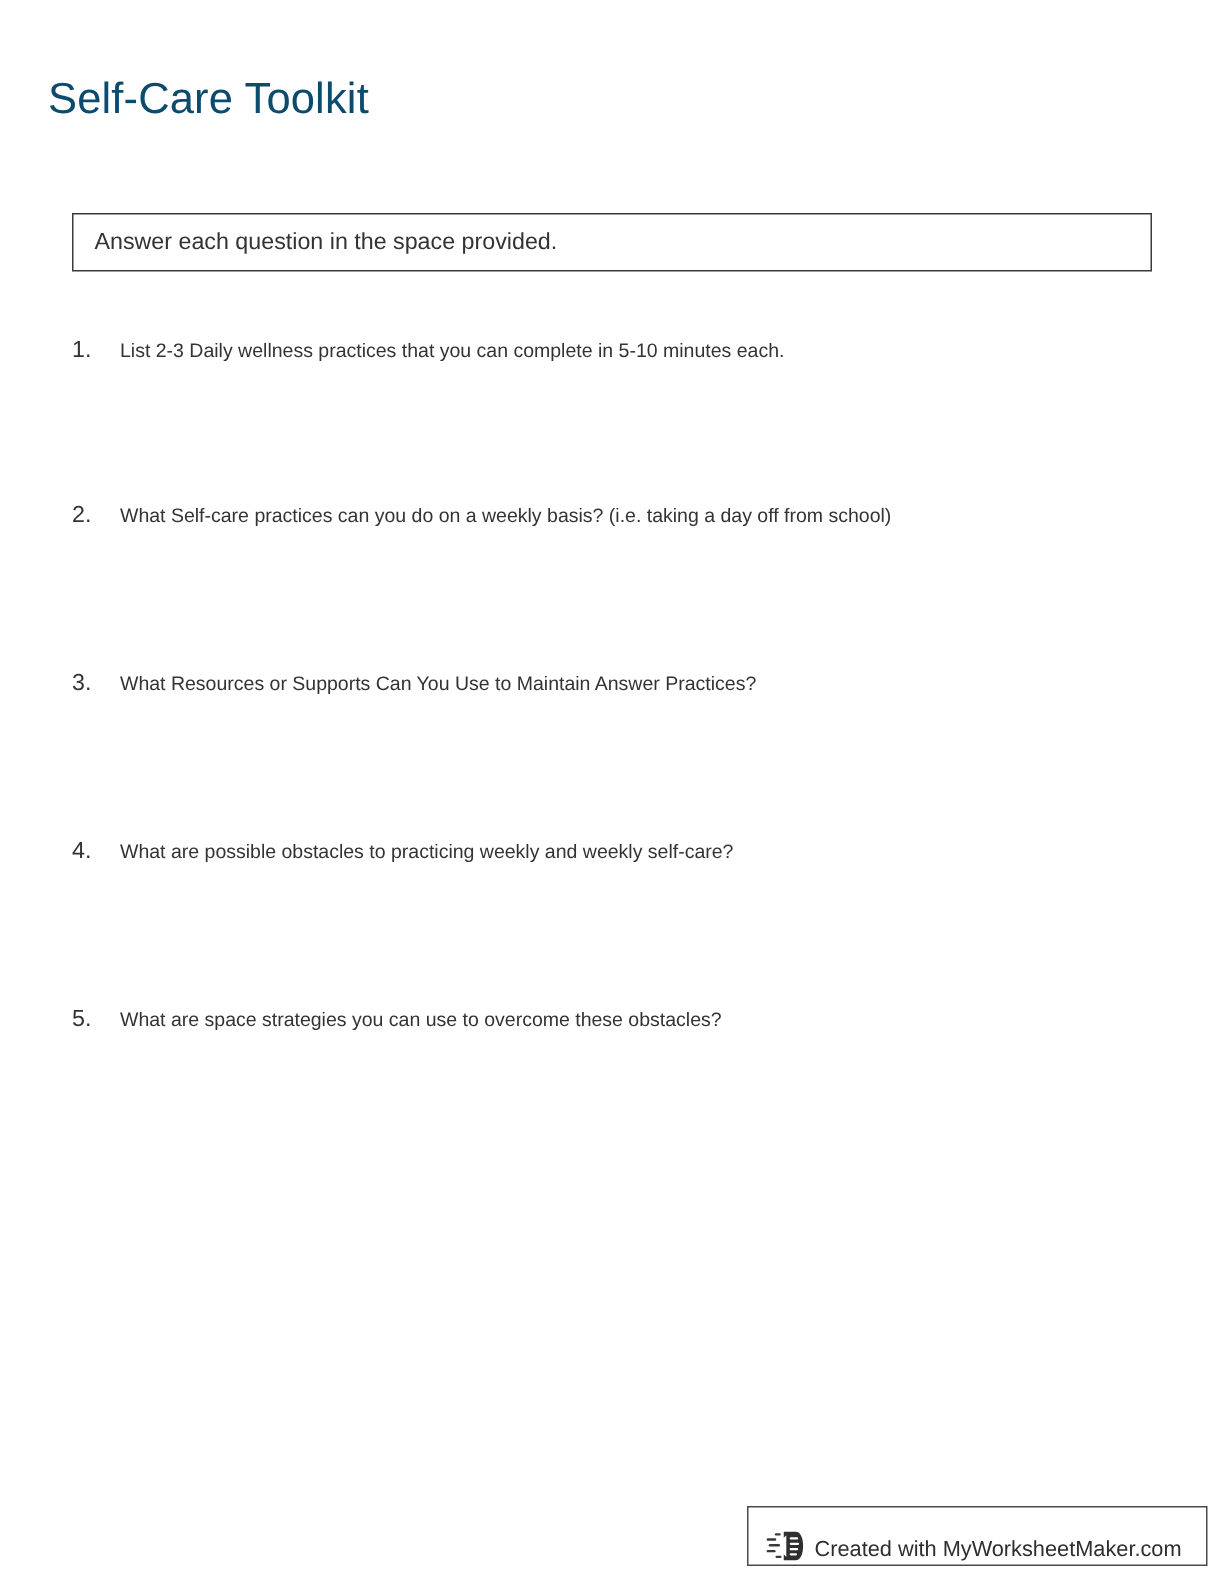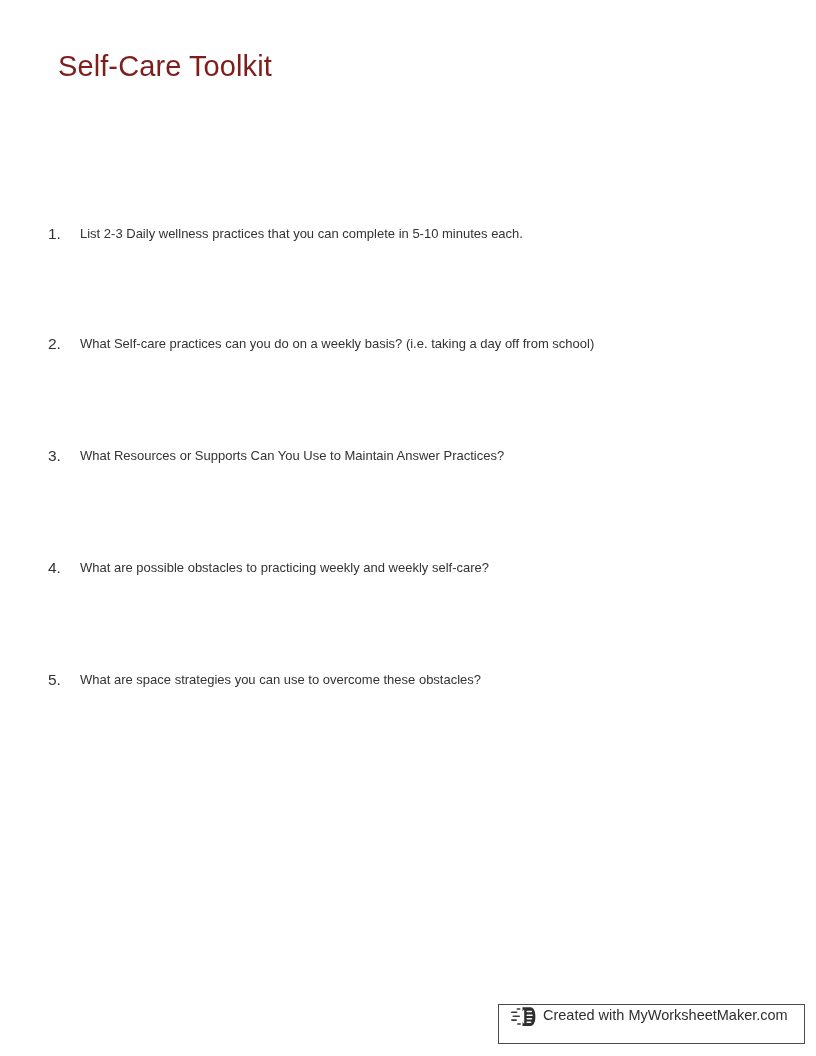--- a/index.html
+++ b/index.html
@@ -21,26 +21,26 @@
     left: 0;
     top: 0;
     width: 816px;
     height: 1056px;
     background: #ffffff;
   }
 
   
   .worksheet-title {
     position: absolute;
-    left: 58px;
+    left: 32px;
     top: 46px;
     font-size: 29px;
     font-weight: 400;
     letter-spacing: 0.1px;
-    color: #7f1d1d;
+    color: #0c4a6e;
     line-height: 40px;
     white-space: nowrap;
   }
 
   
   .instruction-box {
     position: absolute;
     left: 48px;
     top: 142px;
     width: 720px;
@@ -99,21 +99,21 @@
   .footer-badge {
     position: absolute;
     left: 498px;
     top: 1004px;
     width: 307px;
     height: 40px;
     border: 1.5px solid #4a4a4a;
     box-sizing: border-box;
     background: #ffffff;
     display: flex;
-    align-items: flex-start;
+    align-items: flex-end;
     padding-left: 12px;
   }
   .brand-icon {
     width: 26px;
     height: 24px;
     flex: 0 0 auto;
     margin-right: 6px;
     display: block;
   }
   .footer-text {
@@ -123,20 +123,23 @@
     white-space: nowrap;
   }
 </style>
 </head>
 <body>
 
 <div class="page">
 
   <div class="worksheet-title">Self-Care Toolkit</div>
 
+  <div class="instruction-box">
+    <div class="instruction-text">Answer each question in the space provided.</div>
+  </div>
 
   <div class="questions">
 
     <div class="question-item" style="margin-bottom:86px;">
       <span class="question-number">1.</span>
       <span class="question-text">List 2-3 Daily wellness practices that you can complete in 5-10 minutes each.</span>
       <span class="answer-space"></span>
     </div>
 
     <div class="question-item" style="margin-bottom:88px;">

